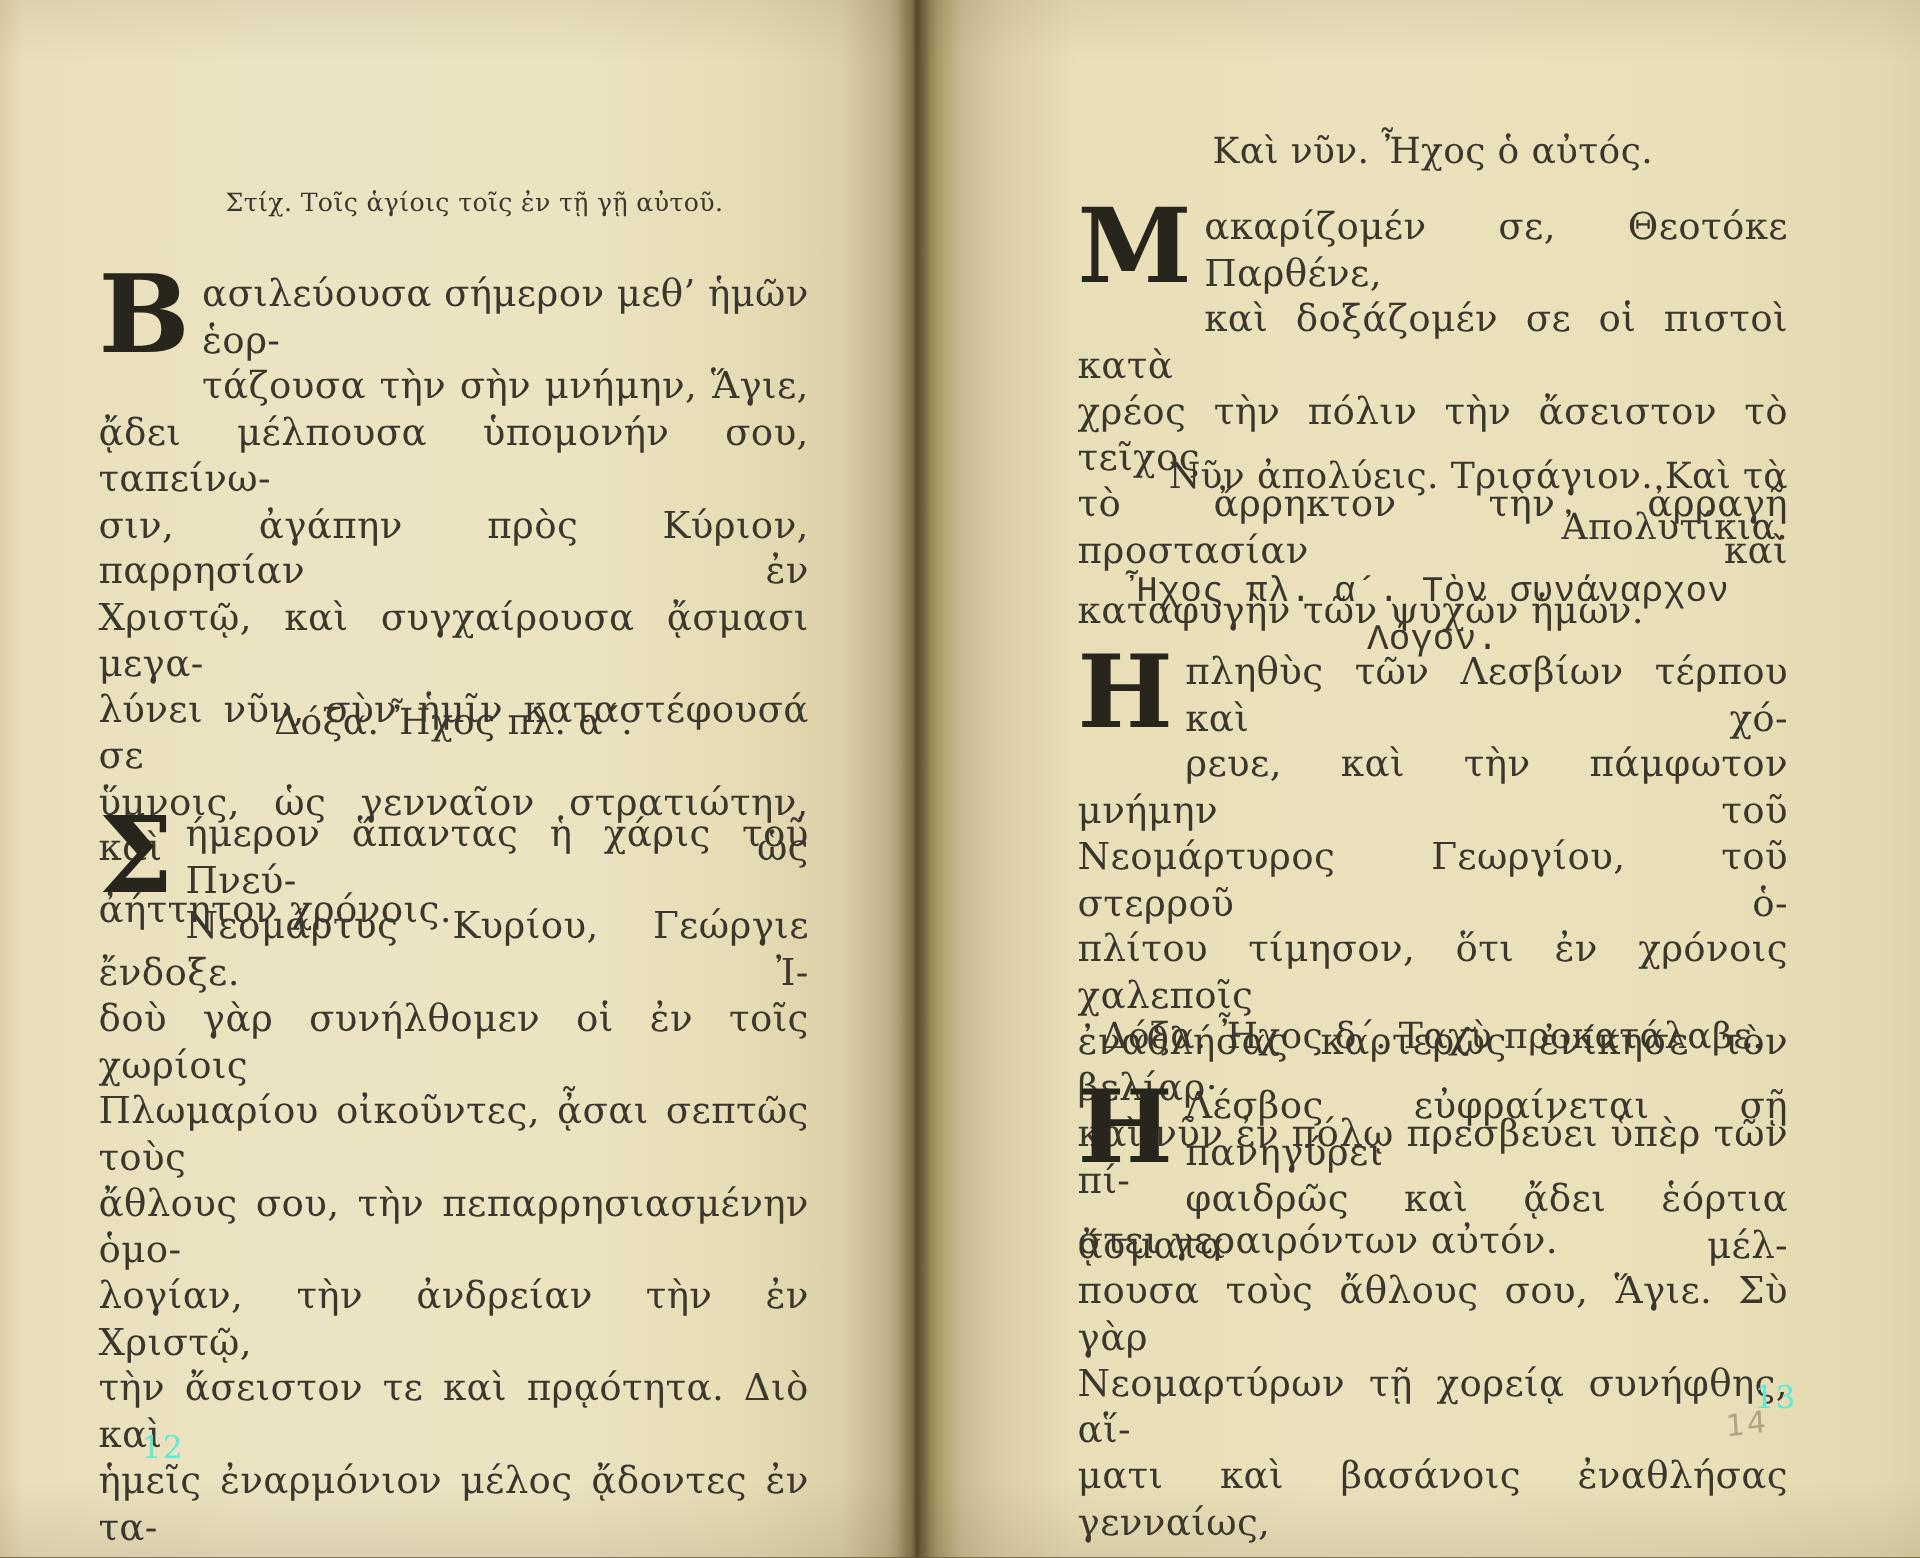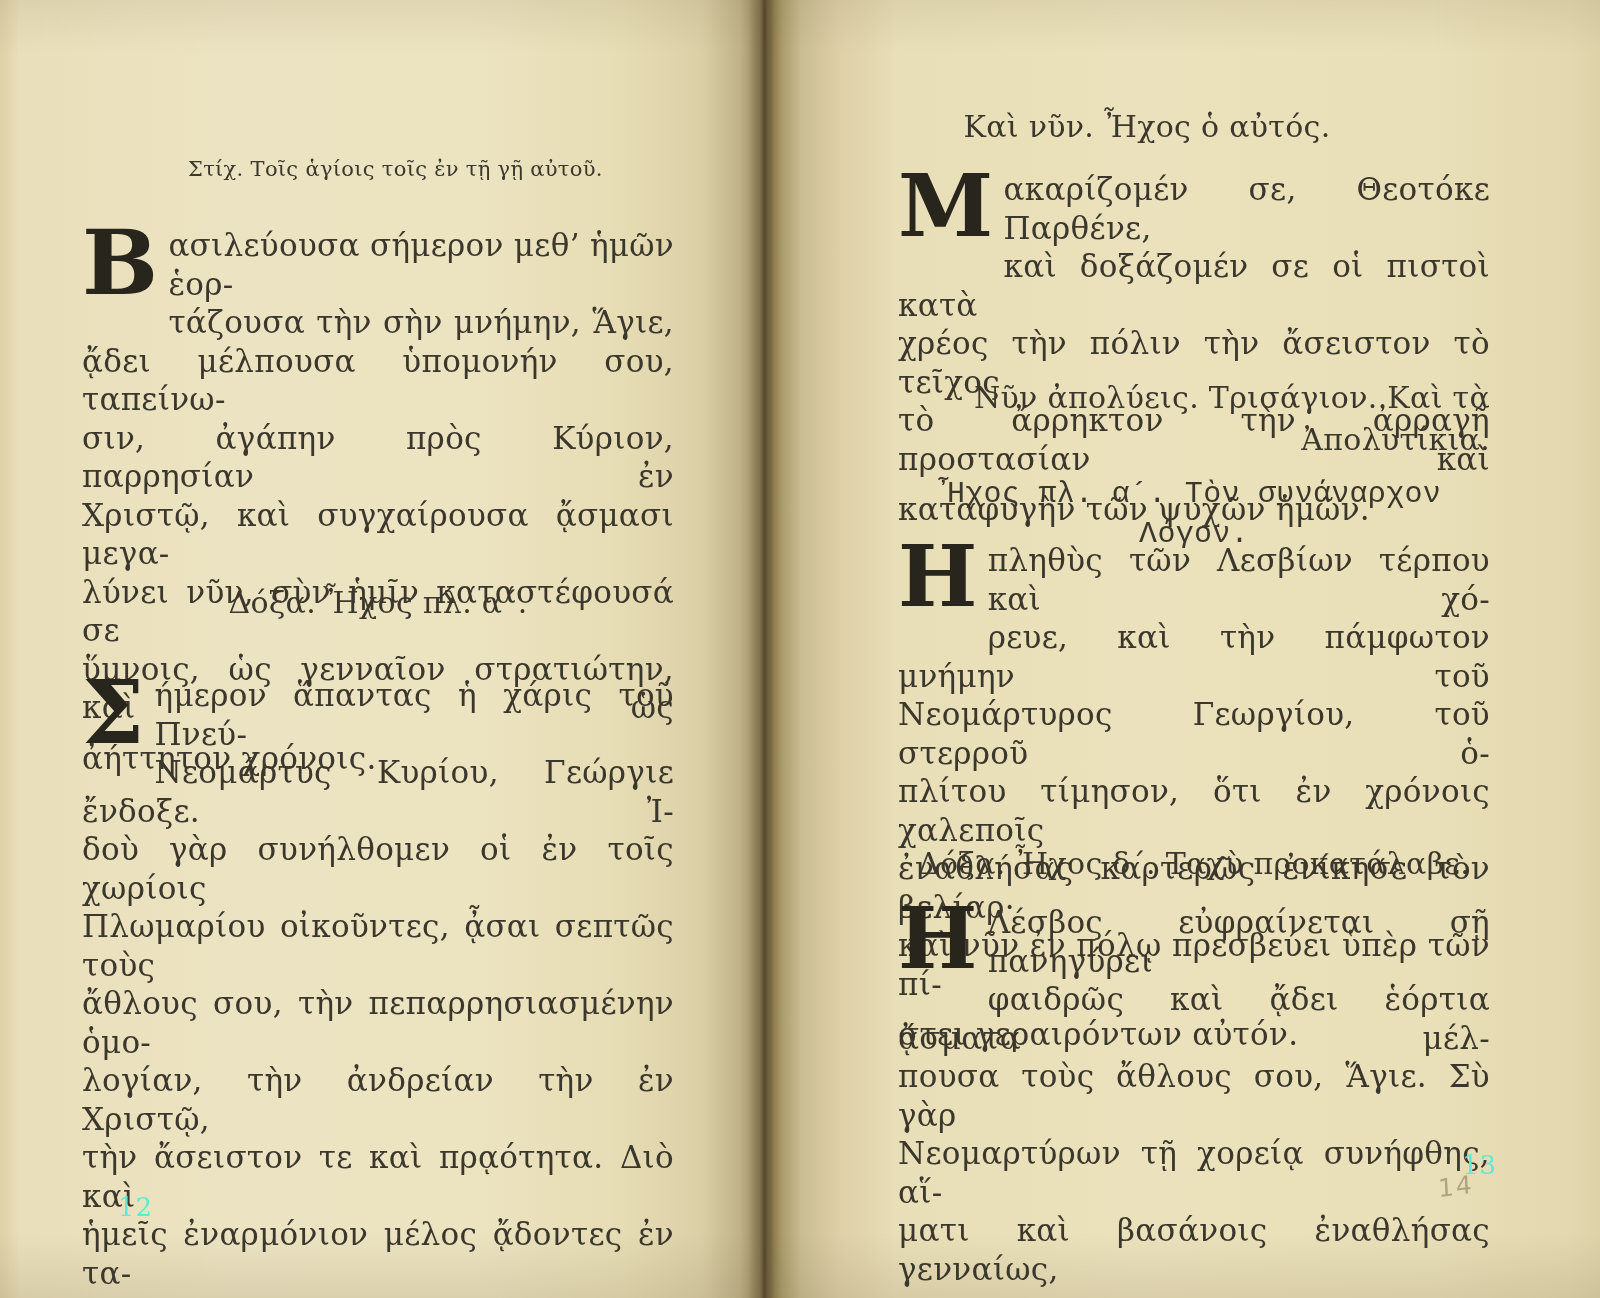--- a/index.html
+++ b/index.html
@@ -93,21 +93,21 @@
     <div class="line">Πλωμαρίου οἰκοῦντες, ᾆσαι σεπτῶς τοὺς</div>
     <div class="line">ἄθλους σου, τὴν πεπαρρησιασμένην ὁμο-</div>
     <div class="line">λογίαν, τὴν ἀνδρείαν τὴν ἐν Χριστῷ,</div>
     <div class="line">τὴν ἄσειστον τε καὶ πρᾳότητα. Διὸ καὶ</div>
     <div class="line">ἡμεῖς ἐναρμόνιον μέλος ᾄδοντες ἐν τα-</div>
 
   </div>
 
   <div class="pagenum" style="left:118px;top:1192px;">12</div>
 
-  <div class="textblock heading" style="left:851px;top:107px;width:592px;">Καὶ νῦν. Ἦχος ὁ αὐτός.</div>
+  <div class="textblock heading" style="left:898px;top:107px;width:592px;">Καὶ νῦν. Ἦχος ὁ αὐτός.</div>
 
   <div class="textblock body-col" style="left:898px;top:170px;width:592px;">
     <span class="dropcap cap-m">Μ</span>
     <div class="line">ακαρίζομέν σε, Θεοτόκε Παρθένε,</div>
     <div class="line">καὶ δοξάζομέν σε οἱ πιστοὶ κατὰ</div>
     <div class="line">χρέος τὴν πόλιν τὴν ἄσειστον τὸ τεῖχος</div>
     <div class="line">τὸ ἄρρηκτον τὴν ἀρραγῆ προστασίαν καὶ</div>
     <div class="line last">καταφυγὴν τῶν ψυχῶν ἡμῶν.</div>
   </div>
 

